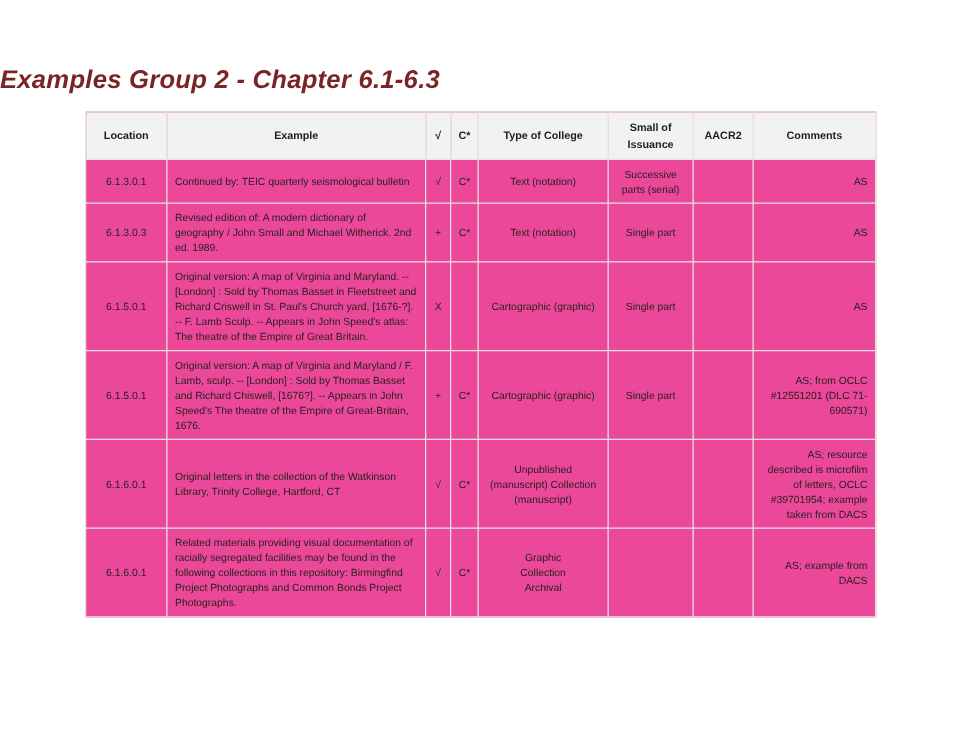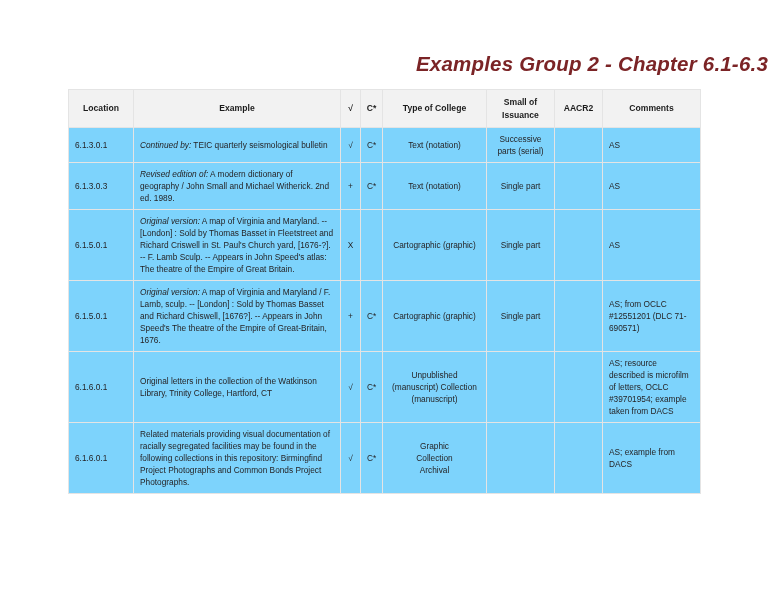--- a/index.html
+++ b/index.html
@@ -18,38 +18,38 @@
     position: relative;
     width: 768px;
     height: 593px;
     box-sizing: border-box;
   }
   .page-title {
     position: absolute;
     top: 52px;
     left: 0;
     width: 768px;
-    text-align: right;
+    text-align: left;
     font-size: 20.5px;
     font-weight: bold;
     font-style: italic;
     letter-spacing: 0.2px;
     color: #7b2426;
   }
   .table-wrap {
     position: absolute;
     top: 89px;
     left: 68px;
     width: 632px;
   }
   table.examples {
     border-collapse: collapse;
     width: 632px;
     table-layout: fixed;
-    background: #7dd3fc;
+    background: #ec4899;
   }
   table.examples th,
   table.examples td {
     border: 1px solid #e4e4e4;
     vertical-align: middle;
     font-size: 8.3px;
     line-height: 1.45;
     padding: 5px 6px;
     box-sizing: border-box;
   }
@@ -66,20 +66,21 @@
   col.c-location   { width: 65px; }
   col.c-example    { width: 207px; }
   col.c-check      { width: 20px; }
   col.c-cstar      { width: 22px; }
   col.c-type       { width: 104px; }
   col.c-mode       { width: 68px; }
   col.c-aacr2      { width: 48px; }
   col.c-comments   { width: 98px; }
 
   td.cell-location {
+    text-align: center;
     white-space: nowrap;
     font-size: 8.4px;
   }
   td.cell-example {
     text-align: left;
     padding: 7px 7px 7px 8px;
   }
   td.cell-check,
   td.cell-cstar {
     text-align: center;
@@ -87,25 +88,24 @@
     font-size: 8.4px;
   }
   td.cell-type,
   td.cell-mode {
     text-align: center;
   }
   td.cell-aacr2 {
     text-align: center;
   }
   td.cell-comments {
-    text-align: left;
+    text-align: right;
     padding: 6px 6px 6px 7px;
   }
   .ital {
-    font-style: italic;
   }
   .multiline {
     white-space: pre-line;
   }
 </style>
 </head>
 <body>
 
 <div class="page">
 

